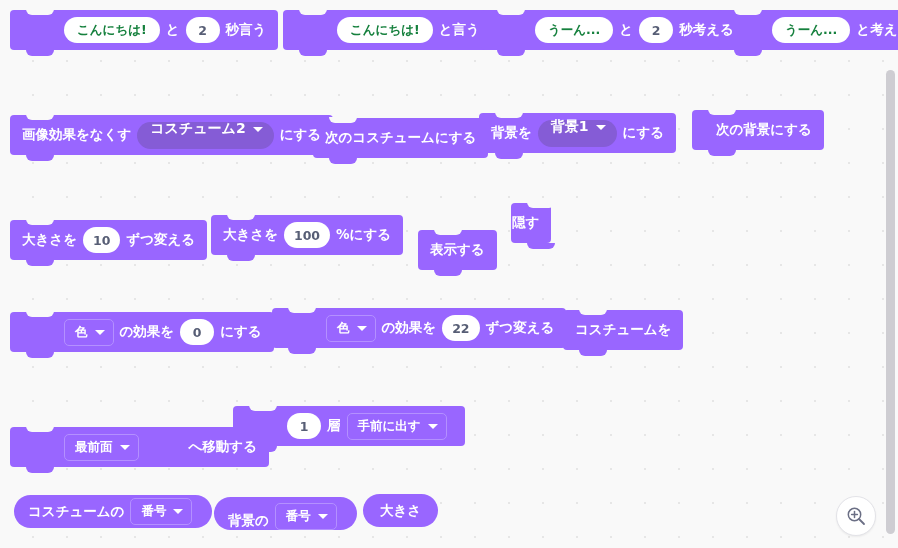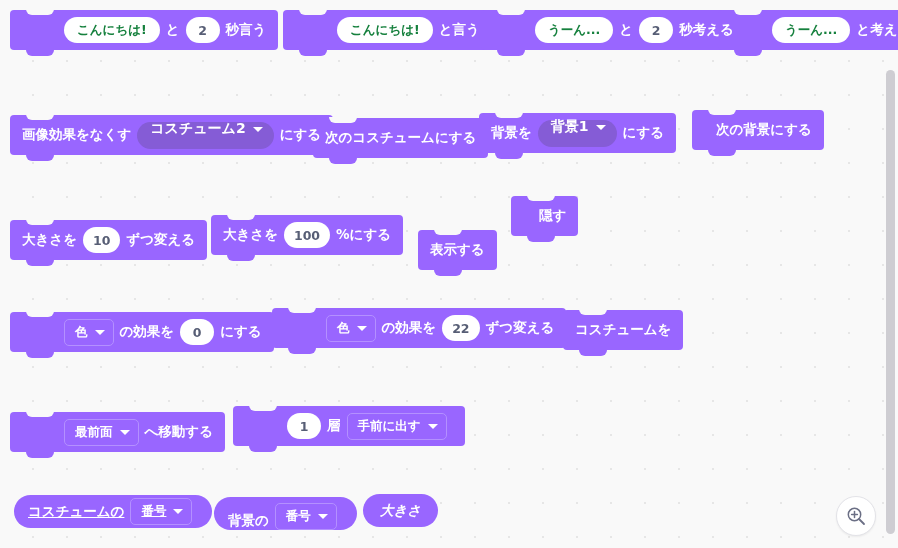--- a/index.html
+++ b/index.html
@@ -228,21 +228,21 @@
   <div class="blk stack" style="left:211px; top:215px; padding-left:12px;">
     <span class="lbl">大きさを</span>
     <span class="fld oval-num">100</span>
     <span class="lbl">%にする</span>
   </div>
 
   <div class="blk stack" style="left:418px; top:230px; ">
     <span class="lbl">表示する</span>
   </div>
 
-  <div class="blk stack" style="left:511px; top:196px; padding-left:28px;">
+  <div class="blk stack" style="left:511px; top:203px; padding-left:1px;">
     <span class="lbl">隠す</span>
   </div>
 
   <div class="blk stack indent" style="left:10px; top:312px;">
     <span class="fld dd-outline">
       <span>色</span>
       <i class="caret"></i>
     </span>
     <span class="lbl">の効果を</span>
     <span class="fld oval-num">0</span>
@@ -256,54 +256,54 @@
     </span>
     <span class="lbl">の効果を</span>
     <span class="fld oval-num">22</span>
     <span class="lbl">ずつ変える</span>
   </div>
 
   <div class="blk stack" style="left:563px; top:310px; padding-left:12px;">
     <span class="lbl">コスチュームを</span>
   </div>
 
-  <div class="blk stack indent" style="left:10px; top:412px;">
+  <div class="blk stack indent" style="left:10px; top:427px;gap:44px;">
     <span class="fld dd-outline">
       <span>最前面</span>
       <i class="caret"></i>
     </span>
     <span class="lbl">へ移動する</span>
   </div>
 
   <div class="blk stack indent" style="left:233px; top:406px;">
     <span class="fld oval-num">1</span>
     <span class="lbl">層</span>
     <span class="fld dd-outline">
       <span>手前に出す</span>
       <i class="caret"></i>
     </span>
   </div>
 
-  <div class="blk reporter" style="left:14px; top:495px;text-decoration:underline;">
+  <div class="blk reporter" style="left:14px; top:495px;">
     <span class="lbl">コスチュームの</span>
     <span class="fld dd-outline">
       <span>番号</span>
       <i class="caret"></i>
     </span>
   </div>
 
   <div class="blk reporter" style="left:214px; top:497px;align-items:flex-end;">
     <span class="lbl">背景の</span>
     <span class="fld dd-outline">
       <span>番号</span>
       <i class="caret"></i>
     </span>
   </div>
 
-  <div class="blk reporter" style="left:363px; top:494px; padding:0 17px;font-style:italic;">
+  <div class="blk reporter" style="left:363px; top:494px; padding:0 17px;">
     <span class="lbl">大きさ</span>
   </div>
 
   <div id="zoom-ctl">
     <svg width="22" height="22" viewBox="0 0 22 22">
       <circle cx="9.5" cy="9.5" r="6.2" fill="none" stroke="#6b6f85" stroke-width="1.5"></circle>
       <line x1="14" y1="14" x2="19" y2="19" stroke="#6b6f85" stroke-width="1.8" stroke-linecap="round"></line>
       <line x1="6.6" y1="9.5" x2="12.4" y2="9.5" stroke="#6b6f85" stroke-width="1.5" stroke-linecap="round"></line>
       <line x1="9.5" y1="6.6" x2="9.5" y2="12.4" stroke="#6b6f85" stroke-width="1.5" stroke-linecap="round"></line>
     </svg>

